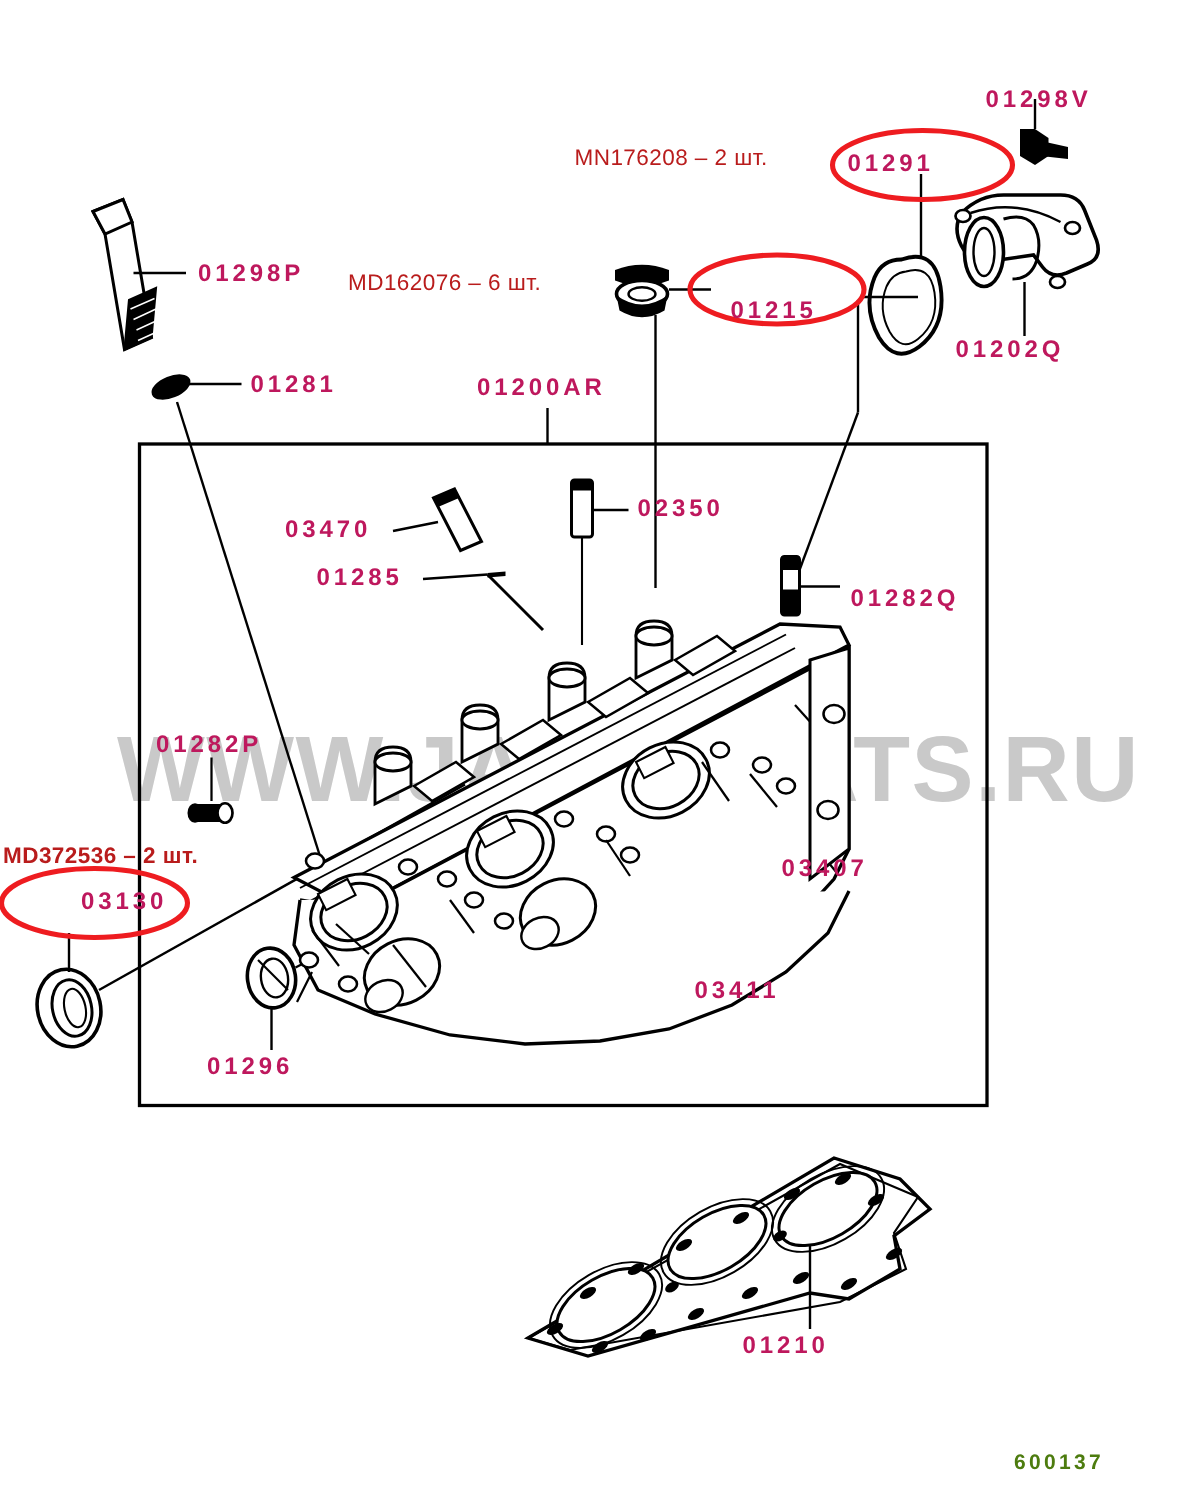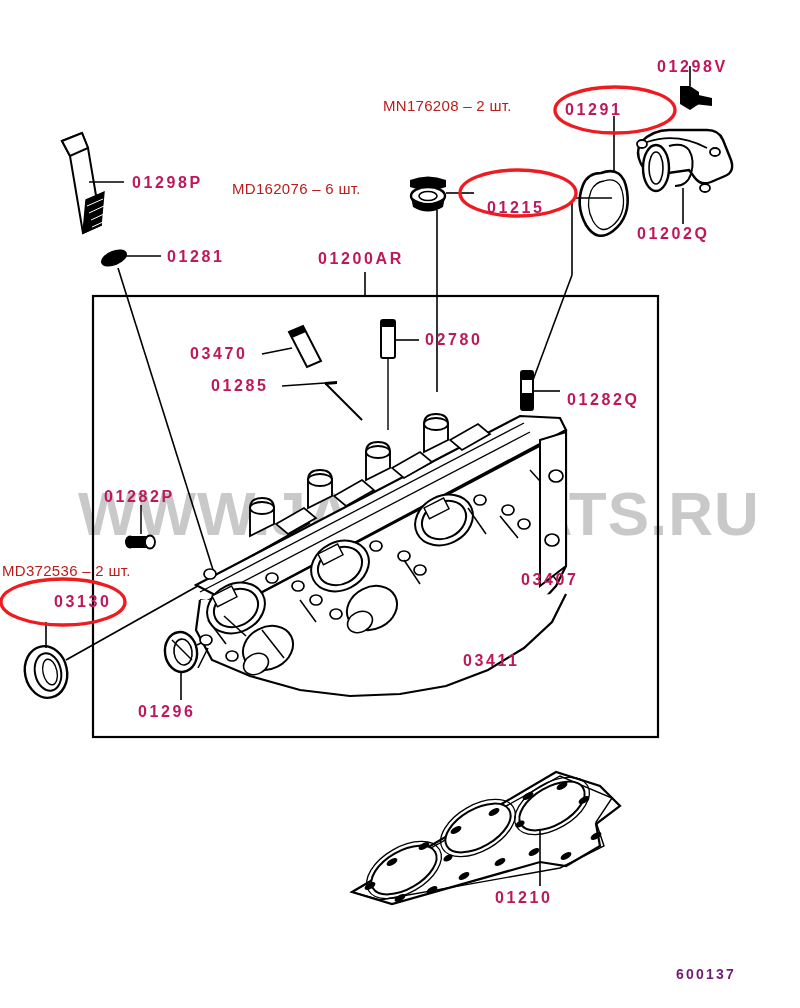--- a/index.html
+++ b/index.html
@@ -46,21 +46,21 @@
     color: #b91c1c;
     white-space: nowrap;
     line-height: 1;
   }
   .footer-code {
     position: absolute;
     font-family: "Liberation Sans", sans-serif;
     font-size: 14px;
     font-weight: bold;
     letter-spacing: 2.2px;
-    color: #701a75;
+    color: #4d7c0f;
     white-space: nowrap;
   }
   .watermark {
     position: absolute;
     font-family: "Liberation Sans", sans-serif;
     font-size: 62px;
     font-weight: bold;
     color: #c9c9c9;
     white-space: nowrap;
     letter-spacing: 1px;
@@ -339,32 +339,32 @@
 
     <g fill="none" stroke="#ee1c20" stroke-width="3.4">
       <ellipse cx="615" cy="110" rx="60" ry="23"></ellipse>
       <ellipse cx="518" cy="193" rx="58" ry="23"></ellipse>
       <ellipse cx="63" cy="602" rx="62" ry="23"></ellipse>
     </g>
   </svg>
 
   <div class="red-note" style="left:383px; top:98px;">MN176208 – 2 шт.</div>
   <div class="red-note" style="left:232px; top:181px;">MD162076 – 6 шт.</div>
-  <div class="red-note" style="left:2px; top:563px;">MD372536 – 2 шт.</div>
+  <div class="red-note" style="left:2px; top:563px;font-weight:bold;">MD372536 – 2 шт.</div>
 
   <div class="part-label" style="left:565px; top:102px;">01291</div>
   <div class="part-label" style="left:487px; top:185px;margin-top:15px;">01215</div>
   <div class="part-label" style="left:23px; top:594px;margin-left:31px;">03130</div>
 
   <div class="part-label" style="left:657px; top:59px;">01298V</div>
   <div class="part-label" style="left:132px; top:175px;">01298P</div>
   <div class="part-label" style="left:637px; top:226px;">01202Q</div>
   <div class="part-label" style="left:167px; top:249px;">01281</div>
   <div class="part-label" style="left:318px; top:251px;">01200AR</div>
-  <div class="part-label" style="left:425px; top:332px;">02780</div>
+  <div class="part-label" style="left:425px; top:332px;">02350</div>
   <div class="part-label" style="left:190px; top:346px;text-align:center;">03470</div>
   <div class="part-label" style="left:211px; top:378px;">01285</div>
   <div class="part-label" style="left:567px; top:392px;">01282Q</div>
   <div class="part-label" style="left:104px; top:489px;text-align:right;">01282P</div>
   <div class="part-label" style="left:521px; top:572px;">03407</div>
   <div class="part-label" style="left:463px; top:630px;margin-top:23px;">03411</div>
   <div class="part-label" style="left:138px; top:704px;">01296</div>
   <div class="part-label" style="left:495px; top:890px;">01210</div>
 
   <div class="footer-code" style="left:676px; top:966px;">600137</div>

